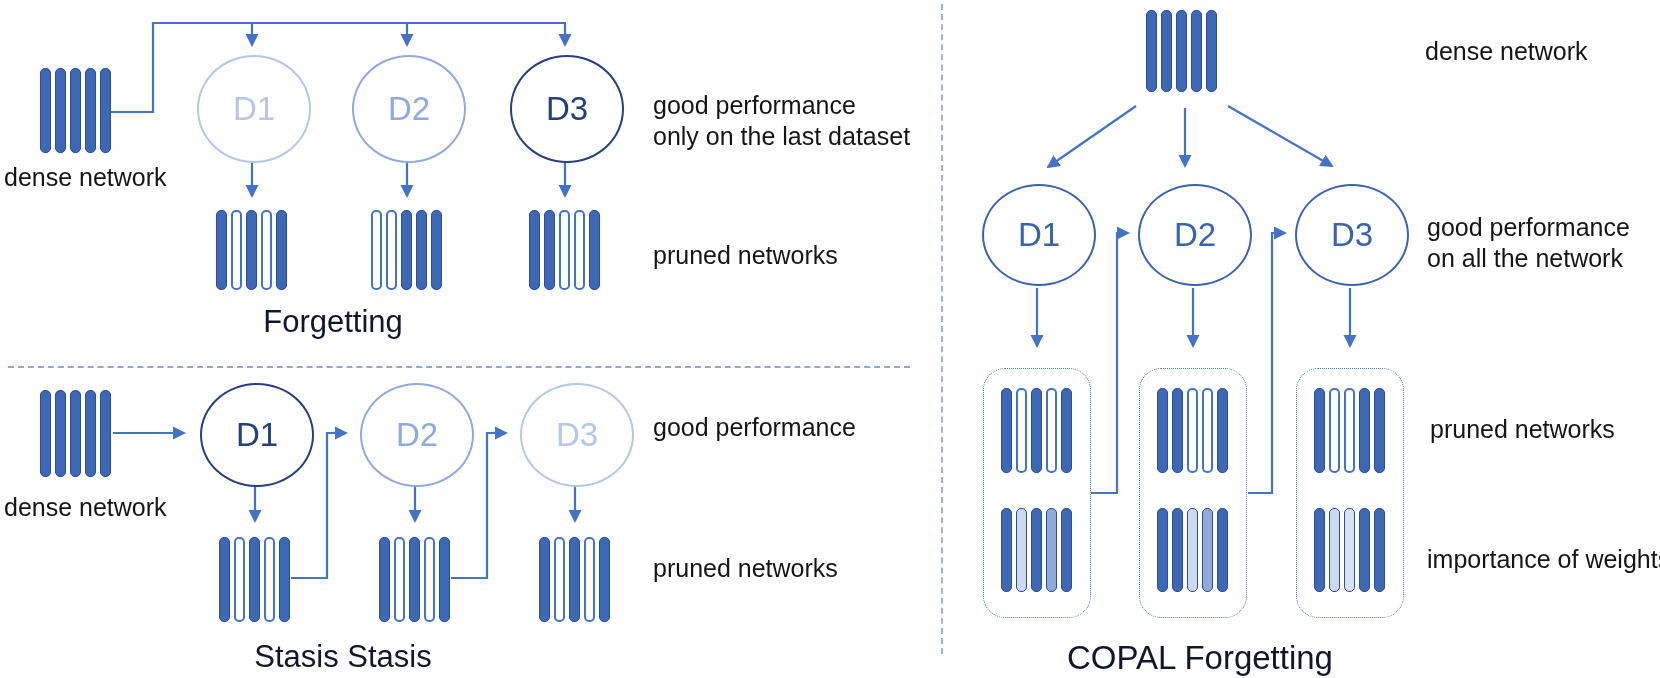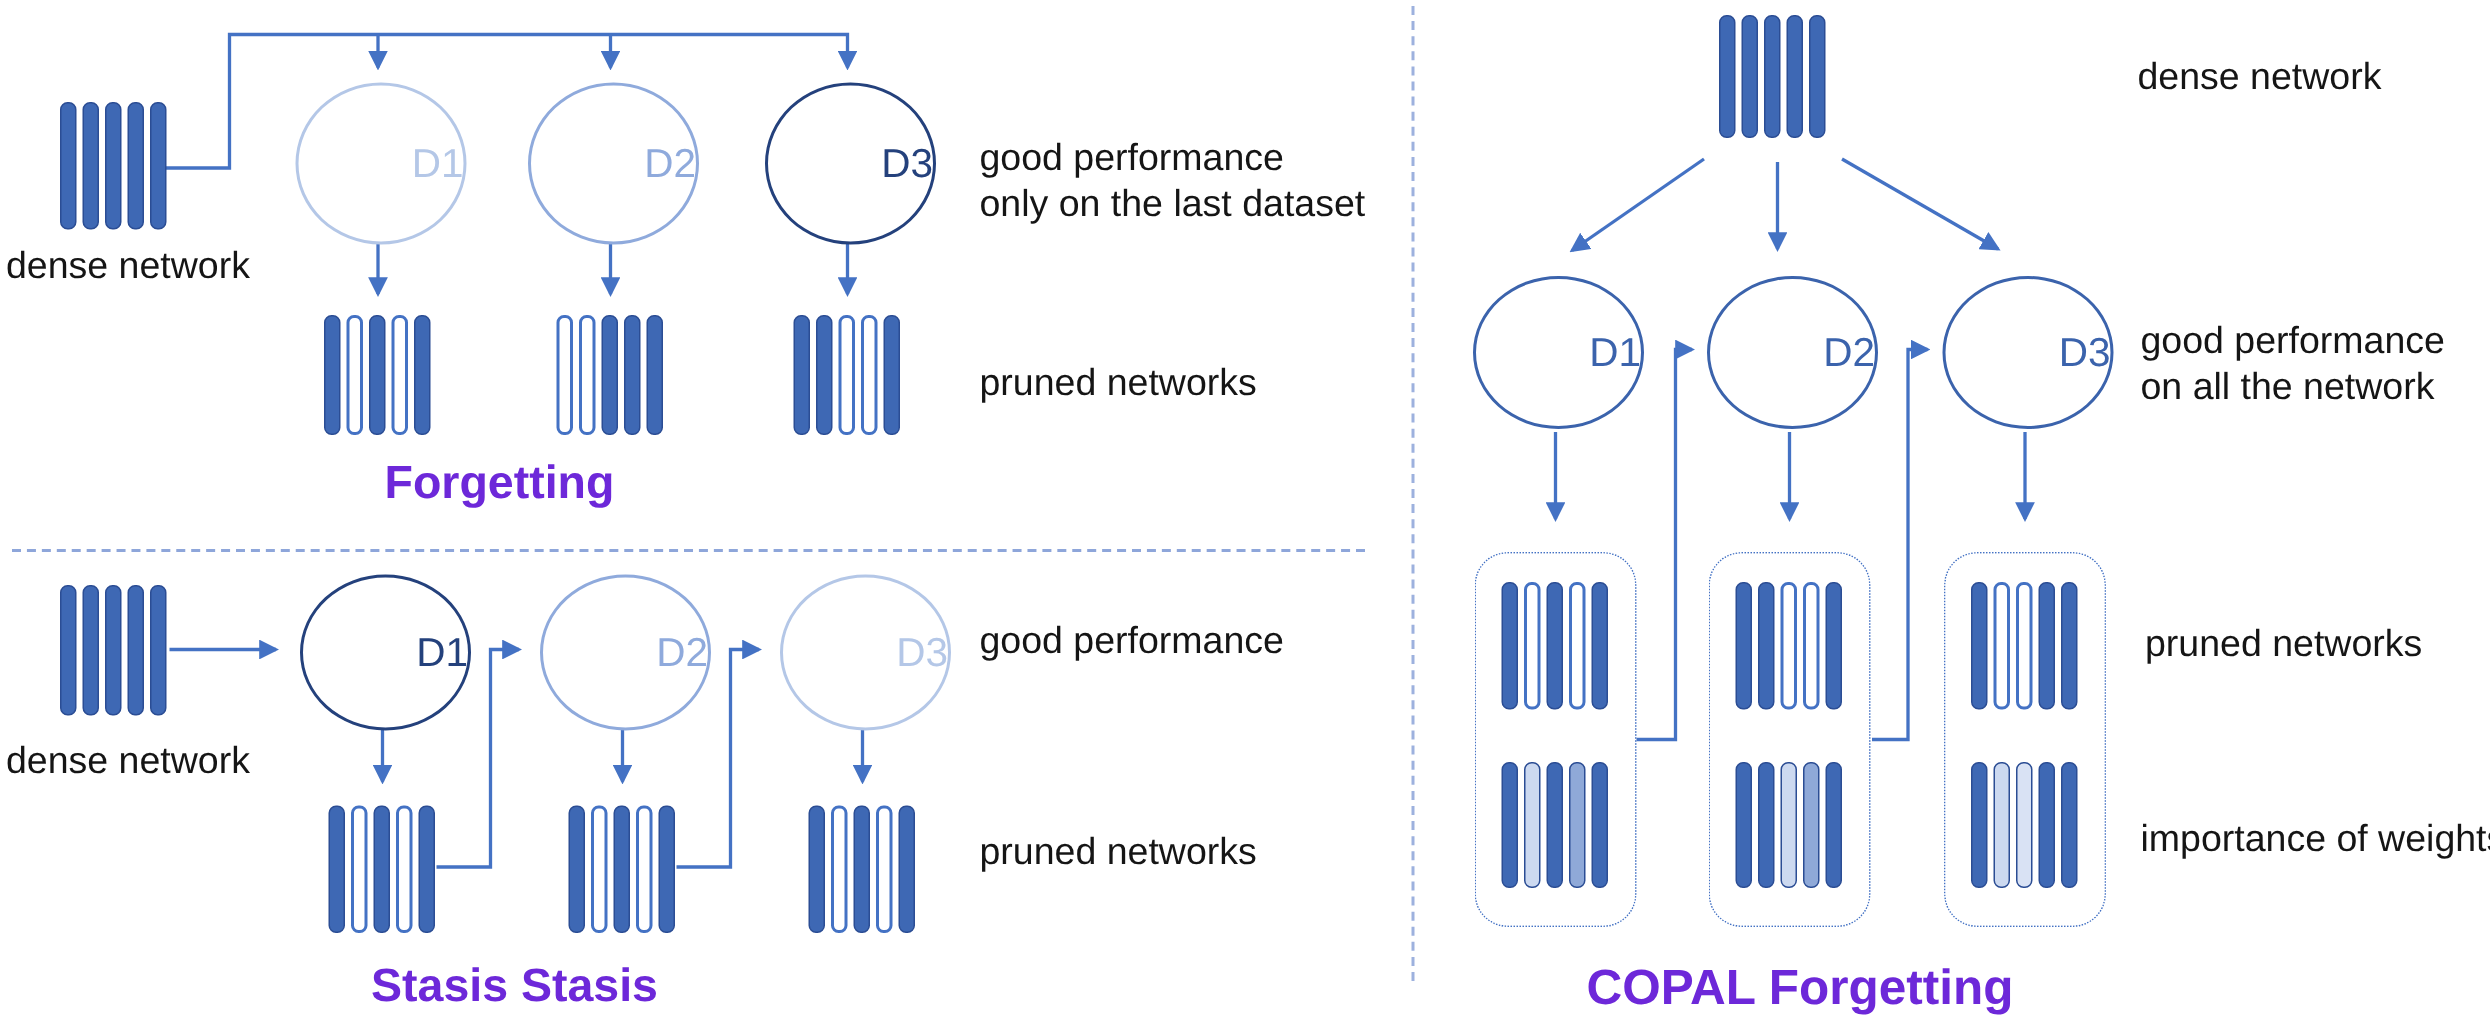--- a/index.html
+++ b/index.html
@@ -15,30 +15,30 @@
 
   .bargroup{position:absolute;display:flex;gap:4px;}
   .bar{width:11px;height:100%;border-radius:5px;box-sizing:border-box;
        border:1.5px solid var(--primary_stroke);background:var(--primary);}
   .bar-e{background:#ffffff;border:2px solid var(--line);}
   .bar-vl{background:var(--imp_verylight);}
   .bar-l{background:var(--imp_light);}
   .bar-m{background:var(--imp_medium);}
 
   .dcircle{position:absolute;border:2.4px solid var(--copal);border-radius:50%;
-    display:flex;align-items:center;justify-content:flex-end;
-    font-size:27px;color:var(--copal);background:#fff;}
+    display:flex;align-items:center;justify-content:center;
+    font-size:33px;color:var(--copal);background:#fff;}
   .tone-light{border-color:var(--light);color:var(--light);}
   .tone-medium{border-color:var(--medium);color:var(--medium);}
   .tone-dark{border-color:var(--dark);color:var(--dark);border-width:2.6px;}
   .tone-copal{border-color:var(--copal);color:var(--copal);}
 
   .lbl{position:absolute;font-size:25px;line-height:31px;white-space:nowrap;color:#151515;}
-  .ttl{position:absolute;font-size:31px;line-height:36px;white-space:nowrap;color:#6d28d9;
-       transform:translateX(-50%);font-weight:bold;}
+  .ttl{position:absolute;font-size:31px;line-height:36px;white-space:nowrap;color:#0f172a;
+       transform:translateX(-50%);}
 
   .copal-box{position:absolute;width:108px;height:250px;border:1.6px dotted var(--line);
        border-radius:22px;box-sizing:border-box;background:transparent;}
 </style>
 </head>
 <body>
 
 <div class="stage">
 
   <div class="h-sep"></div>

